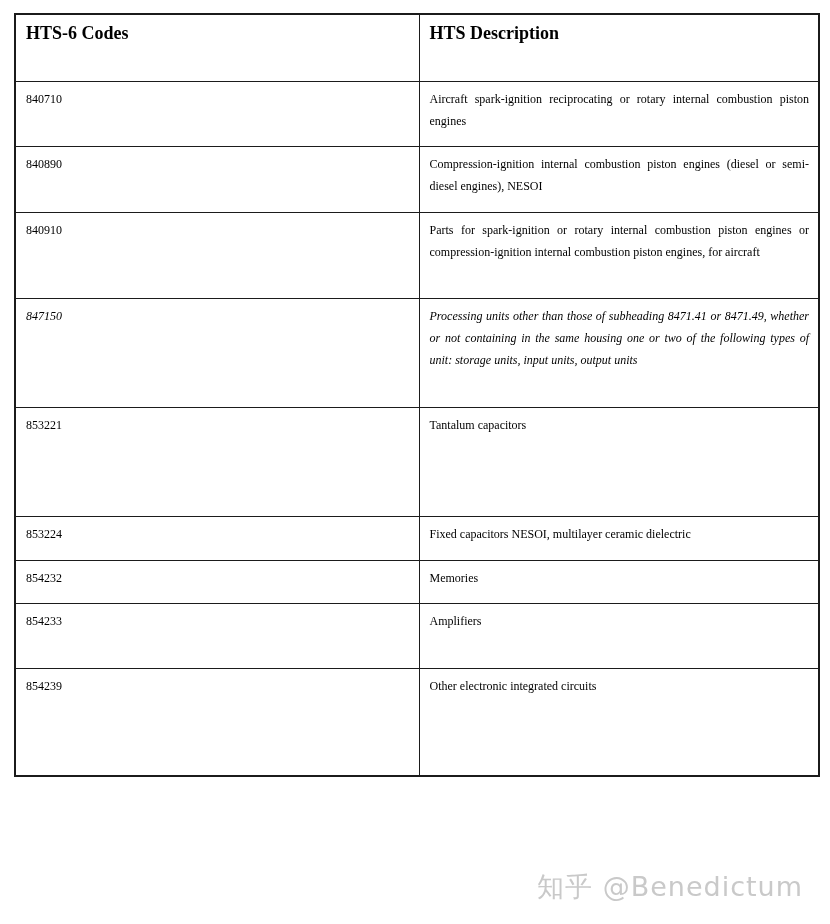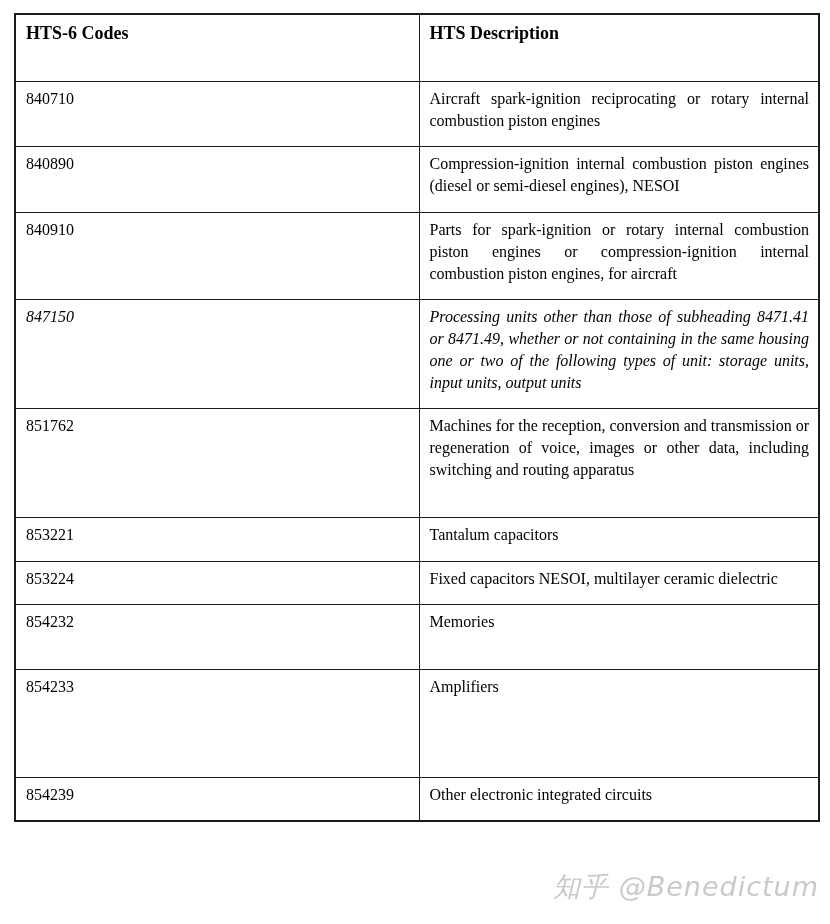--- a/index.html
+++ b/index.html
@@ -21,21 +21,21 @@
     width: 804px;
     margin: 13px 0 8px 14px;
     border: 2px solid #1b1b1b;
   }
   table.hts th,
   table.hts td {
     border: 1.5px solid #1b1b1b;
     vertical-align: top;
     box-sizing: border-box;
     padding: 6px 9px 14px 10px;
-    font-size: 16px;
+    font-size: 12px;
     line-height: 22px;
   }
   table.hts th {
     height: 67px;
     text-align: left;
     font-size: 18px;
     font-weight: bold;
     padding-top: 7px;
   }
   td.code {
@@ -55,29 +55,28 @@
   tbody tr:nth-child(7) td { height: 43px; }
   tbody tr:nth-child(8) td { height: 65px; }
   tbody tr:nth-child(9) td { height: 108px; }
   tbody tr:nth-child(10) td { height: 43px; }
   tbody tr:nth-child(11) td { height: 43px; font-style: italic; }
   tbody tr:nth-child(12) td { height: 43px; padding-left: 20px; }
 
   .watermark {
     position: absolute;
     top: 869px;
-    right: 11px;
+    right: 27px;
     font-family: "DejaVu Sans", "Liberation Sans", sans-serif;
     font-size: 27px;
     letter-spacing: 1px;
     color: #c9c9c9;
     text-shadow: -1px -1px 0 rgba(255,255,255,0.85), 1px 1px 0 rgba(255,255,255,0.5);
     pointer-events: none;
     white-space: nowrap;
-    font-style: italic;
   }
 </style>
 </head>
 <body>
 
 <table class="hts">
   <colgroup>
     <col style="width: 404px;">
     <col style="width: 400px;">
   </colgroup>
@@ -101,24 +100,20 @@
   <tr>
     <td class="code">840910</td>
     <td class="desc">Parts for spark-ignition or rotary internal combustion piston engines or compression-ignition internal combustion piston engines, for aircraft</td>
   </tr>
 
   <tr>
     <td class="code">847150</td>
     <td class="desc">Processing units other than those of subheading 8471.41 or 8471.49, whether or not containing in the same housing one or two of the following types of unit: storage units, input units, output units</td>
   </tr>
 
-  <tr>
-    <td class="code">851762</td>
-    <td class="desc">Machines for the reception, conversion and transmission or regeneration of voice, images or other data, including switching and routing apparatus</td>
-  </tr>
 
 
   <tr>
     <td class="code">853221</td>
     <td class="desc">Tantalum capacitors</td>
   </tr>
 
   <tr>
     <td class="code">853224</td>
     <td class="desc">Fixed capacitors NESOI, multilayer ceramic dielectric</td>

